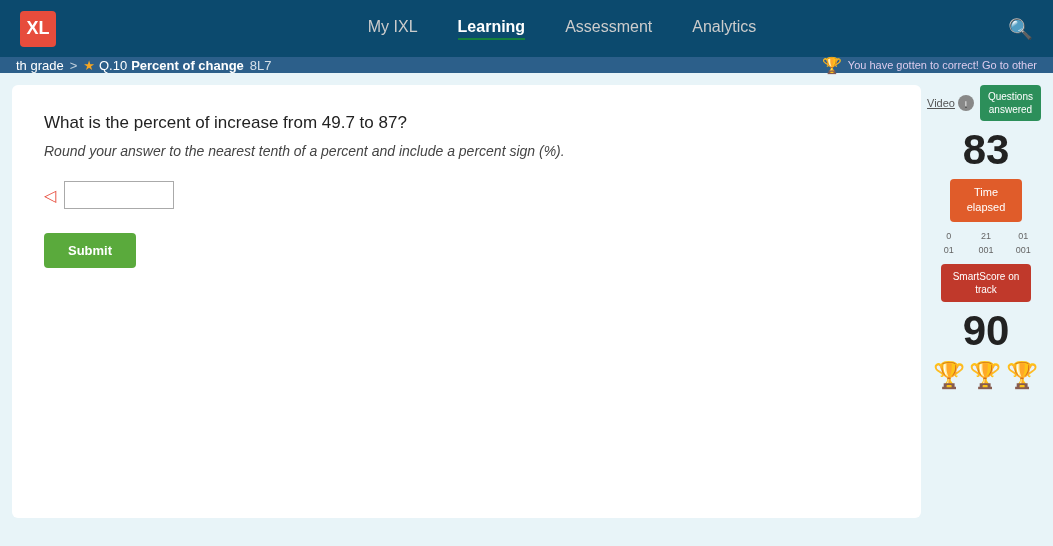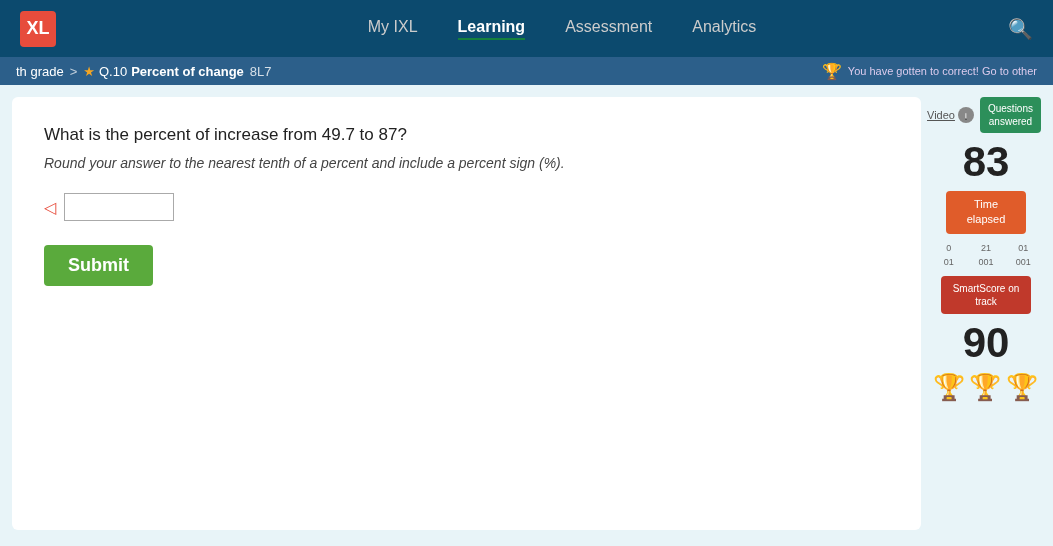--- a/index.html
+++ b/index.html
@@ -54,21 +54,21 @@
     .search-icon-header {
       color: #ccc;
       font-size: 20px;
       cursor: pointer;
       margin-left: auto;
     }
 
     
     .breadcrumb-bar {
       background: #2c5f8a;
-      height: 28px;
+      height: 16px;
       display: flex;
       align-items: center;
       padding: 0 16px;
       color: white;
       font-size: 13px;
       position: relative;
     }
     .breadcrumb-bar .sep {
       margin: 0 6px;
       opacity: 0.7;
@@ -136,21 +136,21 @@
       padding: 2px 6px;
       font-size: 14px;
       outline: none;
     }
     .submit-btn {
       background: #5aaa3c;
       color: white;
       border: none;
       border-radius: 4px;
       padding: 10px 24px;
-      font-size: 18px;
+      font-size: 13px;
       font-weight: bold;
       cursor: pointer;
     }
 
     
     .right-sidebar {
       width: 110px;
       display: flex;
       flex-direction: column;
       gap: 8px;
@@ -206,21 +206,21 @@
     .time-btn {
       background: #e05c2a;
       color: white;
       border: none;
       border-radius: 4px;
       padding: 6px 12px;
       font-size: 11px;
       cursor: pointer;
       text-align: center;
       line-height: 1.4;
-      width: 80px;
+      width: 72px;
     }
 
     .score-grid {
       display: grid;
       grid-template-columns: repeat(3, 1fr);
       gap: 2px;
       font-size: 9px;
       color: #666;
       width: 100%;
       text-align: center;

